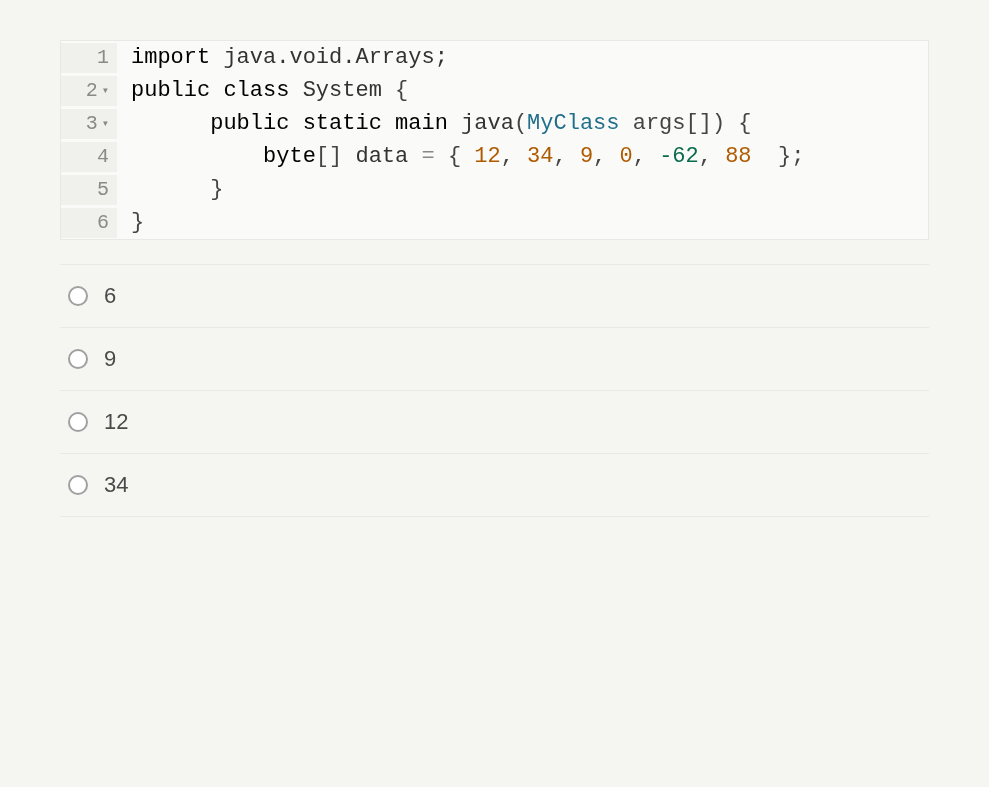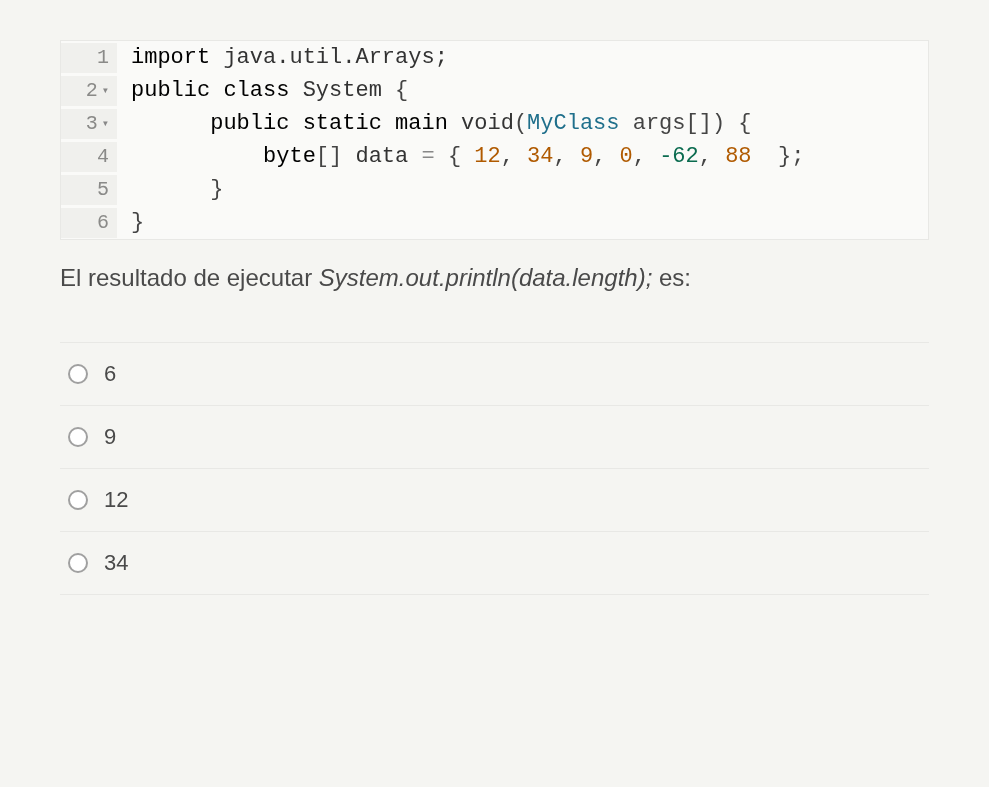--- a/index.html
+++ b/index.html
@@ -99,35 +99,35 @@
 </head>
 <body>
 
 <div>
 
   <div class="code-block" id="code-block">
       <div class="code-line">
         <div class="gutter">
           <span>1</span>
         </div>
-        <div class="code-content"><span class="kw">import </span><span class="cls">java.util.Arrays;</span></div>
+        <div class="code-content"><span class="kw">import </span><span class="cls">java.void.Arrays;</span></div>
       </div>
       <div class="code-line">
         <div class="gutter">
           <span>2</span>
           <span class="fold-marker">▾</span>
         </div>
         <div class="code-content"><span class="kw">public class </span><span class="cls">System </span><span class="punct">{</span></div>
       </div>
       <div class="code-line">
         <div class="gutter">
           <span>3</span>
           <span class="fold-marker">▾</span>
         </div>
-        <div class="code-content"><span>      </span><span class="kw">public static main </span><span class="method">void</span><span class="punct">(</span><span class="type">MyClass </span><span class="punct">args[]) {</span></div>
+        <div class="code-content"><span>      </span><span class="kw">public static main </span><span class="method">java</span><span class="punct">(</span><span class="type">MyClass </span><span class="punct">args[]) {</span></div>
       </div>
       <div class="code-line">
         <div class="gutter">
           <span>4</span>
         </div>
         <div class="code-content"><span>          </span><span class="kw">byte</span><span class="punct">[] </span><span class="cls">data </span><span class="op">= </span><span class="punct">{ </span><span class="num">12</span><span class="punct">, </span><span class="num">34</span><span class="punct">, </span><span class="num">9</span><span class="punct">, </span><span class="num">0</span><span class="punct">, </span><span class="neg">-62</span><span class="punct">, </span><span class="num">88</span><span class="punct">  };</span></div>
       </div>
       <div class="code-line">
         <div class="gutter">
           <span>5</span>
@@ -135,23 +135,20 @@
         <div class="code-content"><span class="punct">      }</span></div>
       </div>
       <div class="code-line">
         <div class="gutter">
           <span>6</span>
         </div>
         <div class="code-content"><span class="punct">}</span></div>
       </div>
     </div>
 
-  <p class="result-text">
-    <span>El resultado de ejecutar </span><span class="italic">System.out.println(data.length);</span><span> es:</span>
-  </p>
 
   <div class="options" id="options-list">
       <div class="option">
         <div class="radio"></div>
         <span>6</span>
       </div>
       <div class="option">
         <div class="radio"></div>
         <span>9</span>
       </div>

